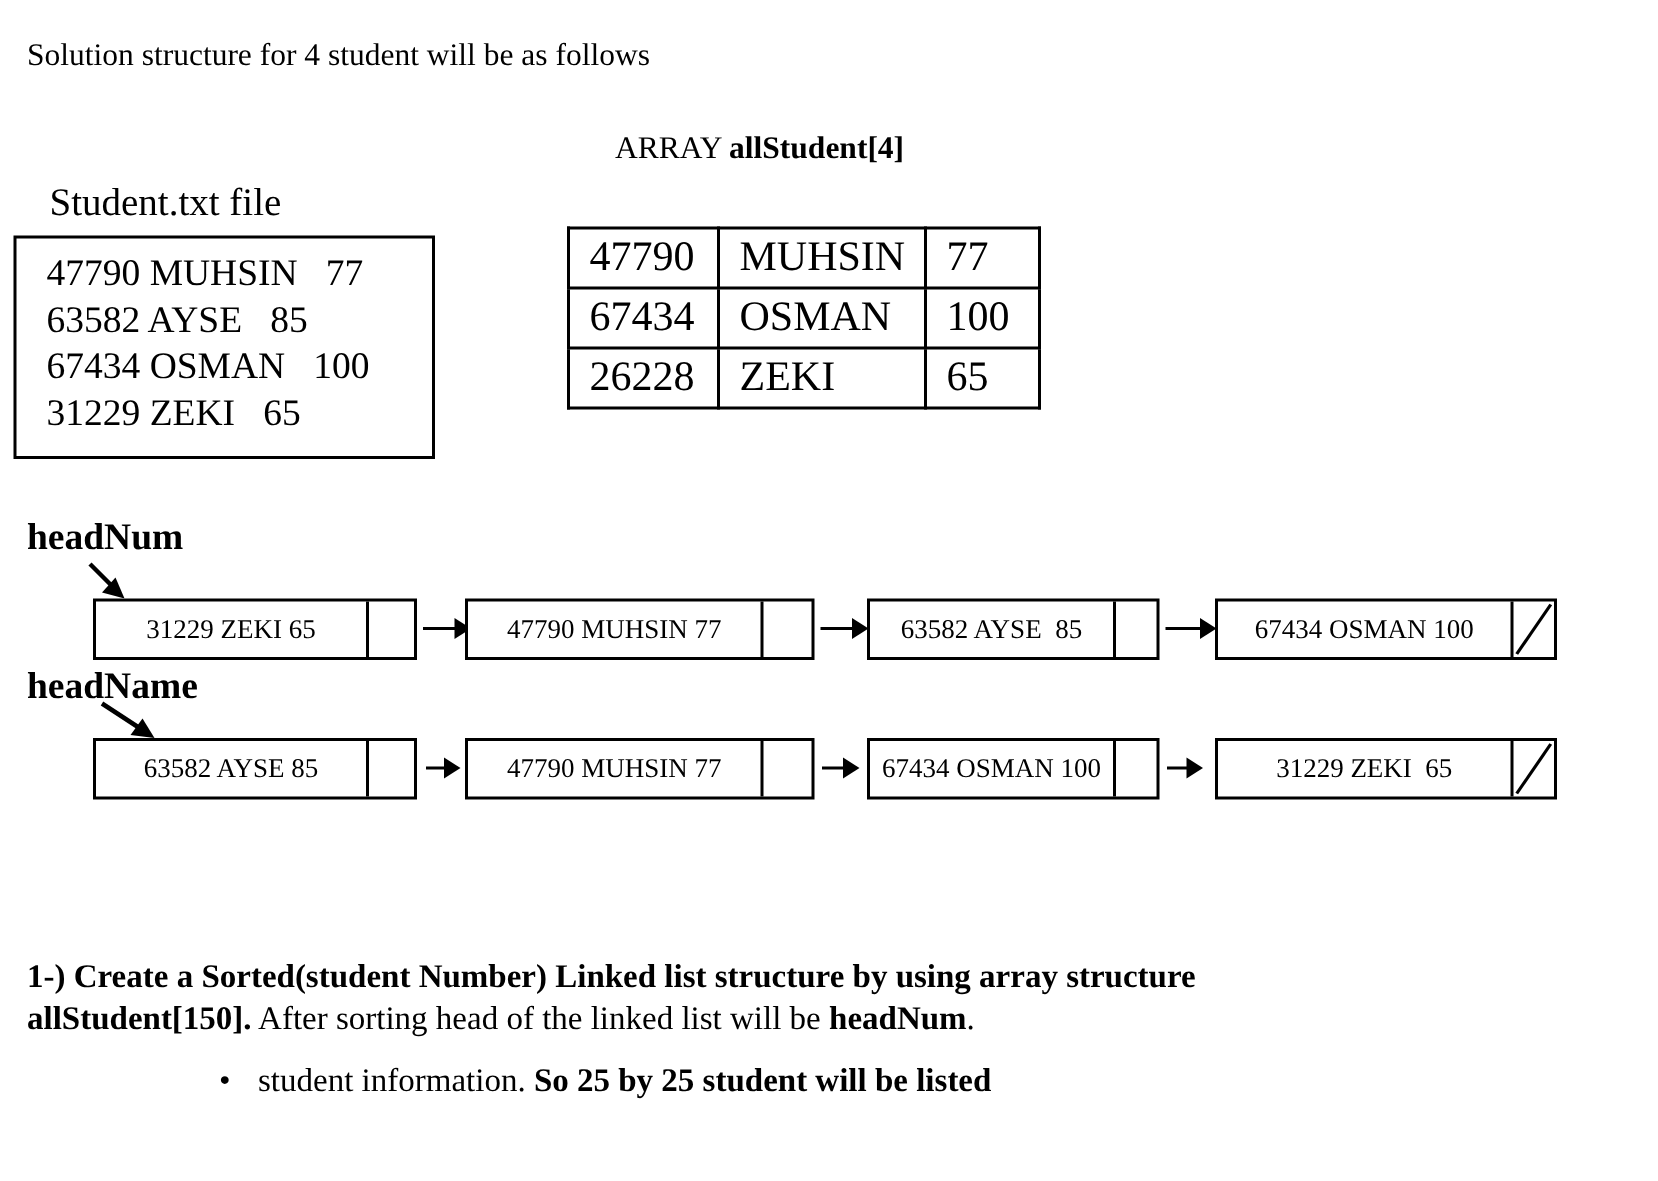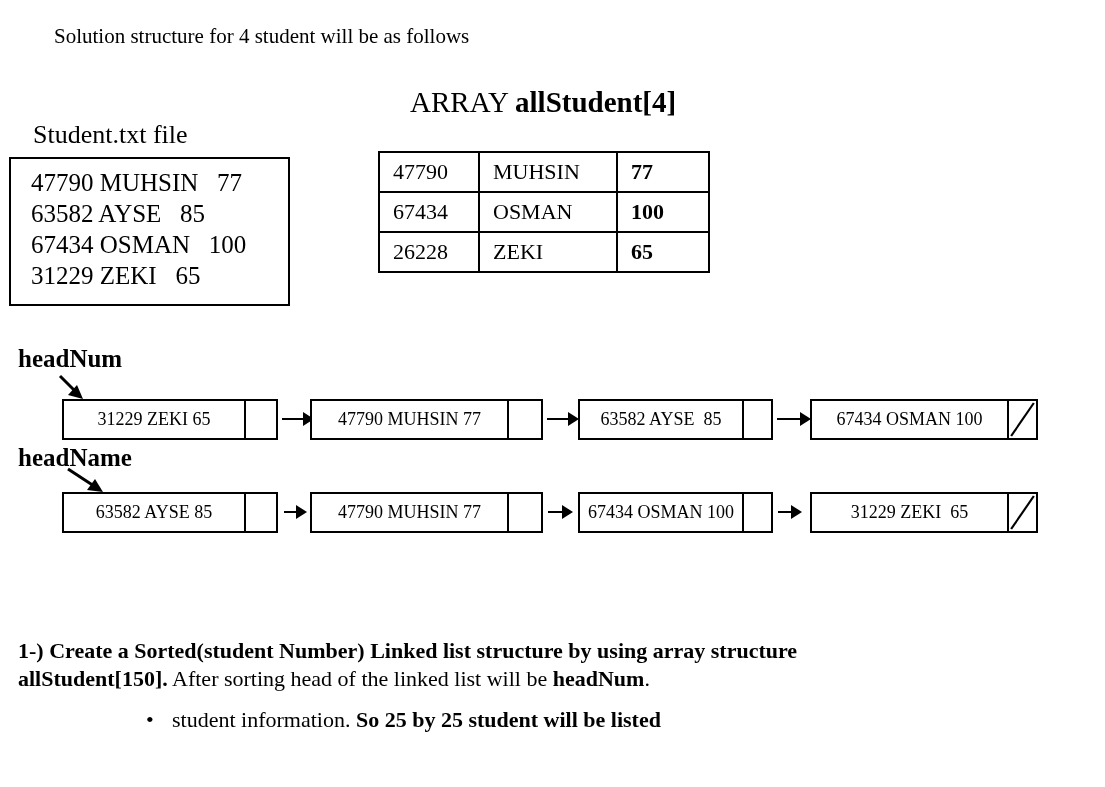--- a/index.html
+++ b/index.html
@@ -2,39 +2,39 @@
 <html><head>
 <meta charset="utf-8">
 <style>
   html,body { margin:0; padding:0; background:#ffffff; }
   body { width:1105px; height:787px; position:relative; overflow:hidden;
          font-family:"Liberation Serif", serif; color:#000; }
 
   .abs { position:absolute; }
 
   
-  .title { left:18px; top:24px; font-size:21px;margin-left:36px; }
+  .title { left:18px; top:24px; font-size:21px; }
   .file-label { left:33px; top:120px; font-size:26px; }
-  .array-heading { left:410px; top:86px; font-size:29px; }
+  .array-heading { left:410px; top:86px; font-size:21px; }
   .b { font-weight:bold; }
 
   
   .file-box { left:9px; top:157px; width:281px; height:149px;
               border:2px solid #000; box-sizing:border-box; }
   .file-line { margin:0; padding-left:20px; font-size:25px; line-height:31px;
                white-space:pre; }
   .file-box .file-line:first-child { padding-top:8px; }
 
   
   .array-table { left:378px; top:151px; border-collapse:collapse; }
-  .array-table td { border:2px solid #000; height:40px; font-size:22px;
+  .array-table td { border:2px solid #000; height:40px; font-size:28px;
                     padding:0 0 0 13px; box-sizing:border-box; }
   .array-table td.c-num  { width:100px; }
   .array-table td.c-name { width:138px; }
-  .array-table td.c-grade{ width:92px;font-weight:bold; }
+  .array-table td.c-grade{ width:76px; }
 
   
   .head-label { font-size:25px; font-weight:bold; }
   .node { position:absolute; height:41px; border:2px solid #000;
           box-sizing:border-box; display:flex; background:#fff; }
   .node-data { flex:1; display:flex; align-items:center; justify-content:center;
                font-size:18px; white-space:pre; }
   .node-ptr { border-left:2px solid #000; position:relative; }
   .node-ptr svg { position:absolute; left:0; top:0; width:100%; height:100%; }
 

